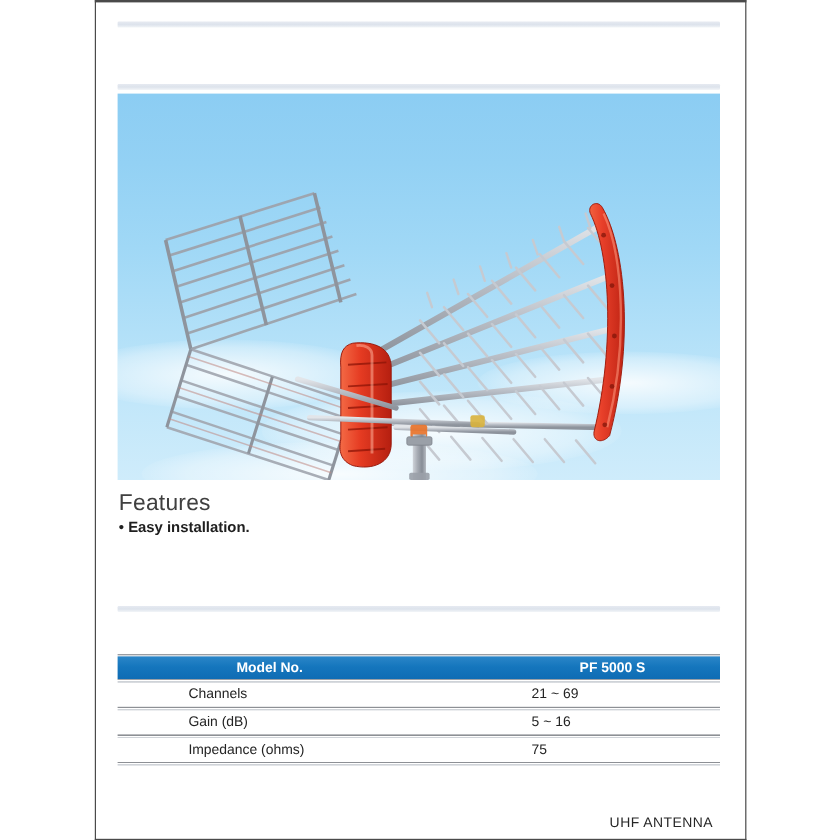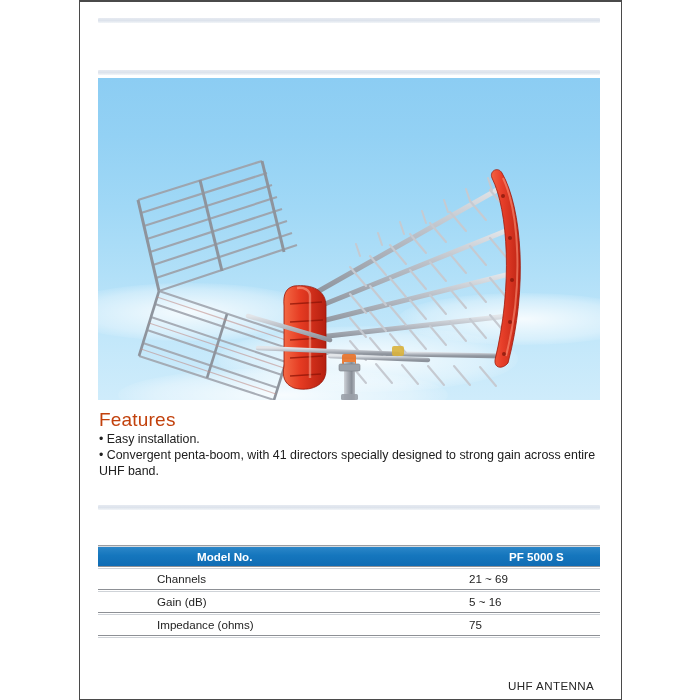--- a/index.html
+++ b/index.html
@@ -87,34 +87,35 @@
     position: absolute;
     left: 0; top: 0;
     width: 502px; height: 322px;
   }
 
   
   .section-title {
     position: absolute;
     font-size: 19px;
     font-weight: 400;
-    color: #c2410c;
+    color: #404040;
     letter-spacing: 0.2px;
   }
   #features-title { left: 99px; top: 409px; }
   #specs-title    { left: 99px; top: 519px; }
 
   #features-list {
     position: absolute;
     left: 99px;
     top: 431px;
     width: 505px;
     font-size: 12.4px;
     line-height: 16.2px;
     color: #202020;
+    font-weight: bold;
   }
   #features-list .f-item { display: block; }
 
   
   #spec-table {
     position: absolute;
     left: 98px;
     top: 545px;
     width: 502px;
   }
@@ -128,21 +129,20 @@
     top: 3px;
     font-size: 11.6px;
     color: #232323;
   }
   .spec-row .val {
     position: absolute;
     left: 345px;
     top: 3px;
     font-size: 11.6px;
     color: #232323;
-    margin-left: 26px;
   }
   .spec-row.head {
     background: linear-gradient(to bottom, #2b86c8 0%, #1576bd 45%, #0f6cb4 100%);
     height: 19px;
   }
   .spec-row.head .lbl,
   .spec-row.head .val {
     color: #ffffff;
     font-weight: bold;
     top: 3px;
@@ -358,21 +358,20 @@
       <rect x="241" y="286" width="21" height="7" rx="1.5" fill="#9aa0a8" stroke="#7a8088" stroke-width="0.6"></rect>
       <rect x="243" y="316" width="17" height="6" rx="1.5" fill="#9aa0a8" opacity="0.9"></rect>
     </svg>
 
   </div>
 
   <div id="features-title" class="section-title">Features</div>
 
   <div id="features-list">
     <span class="f-item">• Easy installation.</span>
-    <span class="f-item">• Convergent penta-boom, with 41 directors specially designed to strong gain across entire UHF band.</span>
   </div>
 
   <div class="divider" style="left:98px; top:505px; width:502px;"></div>
 
 
   <div id="spec-table">
     <div class="rule thin"></div>
 
     <div class="spec-row head">
       <span class="lbl">Model No.</span>

